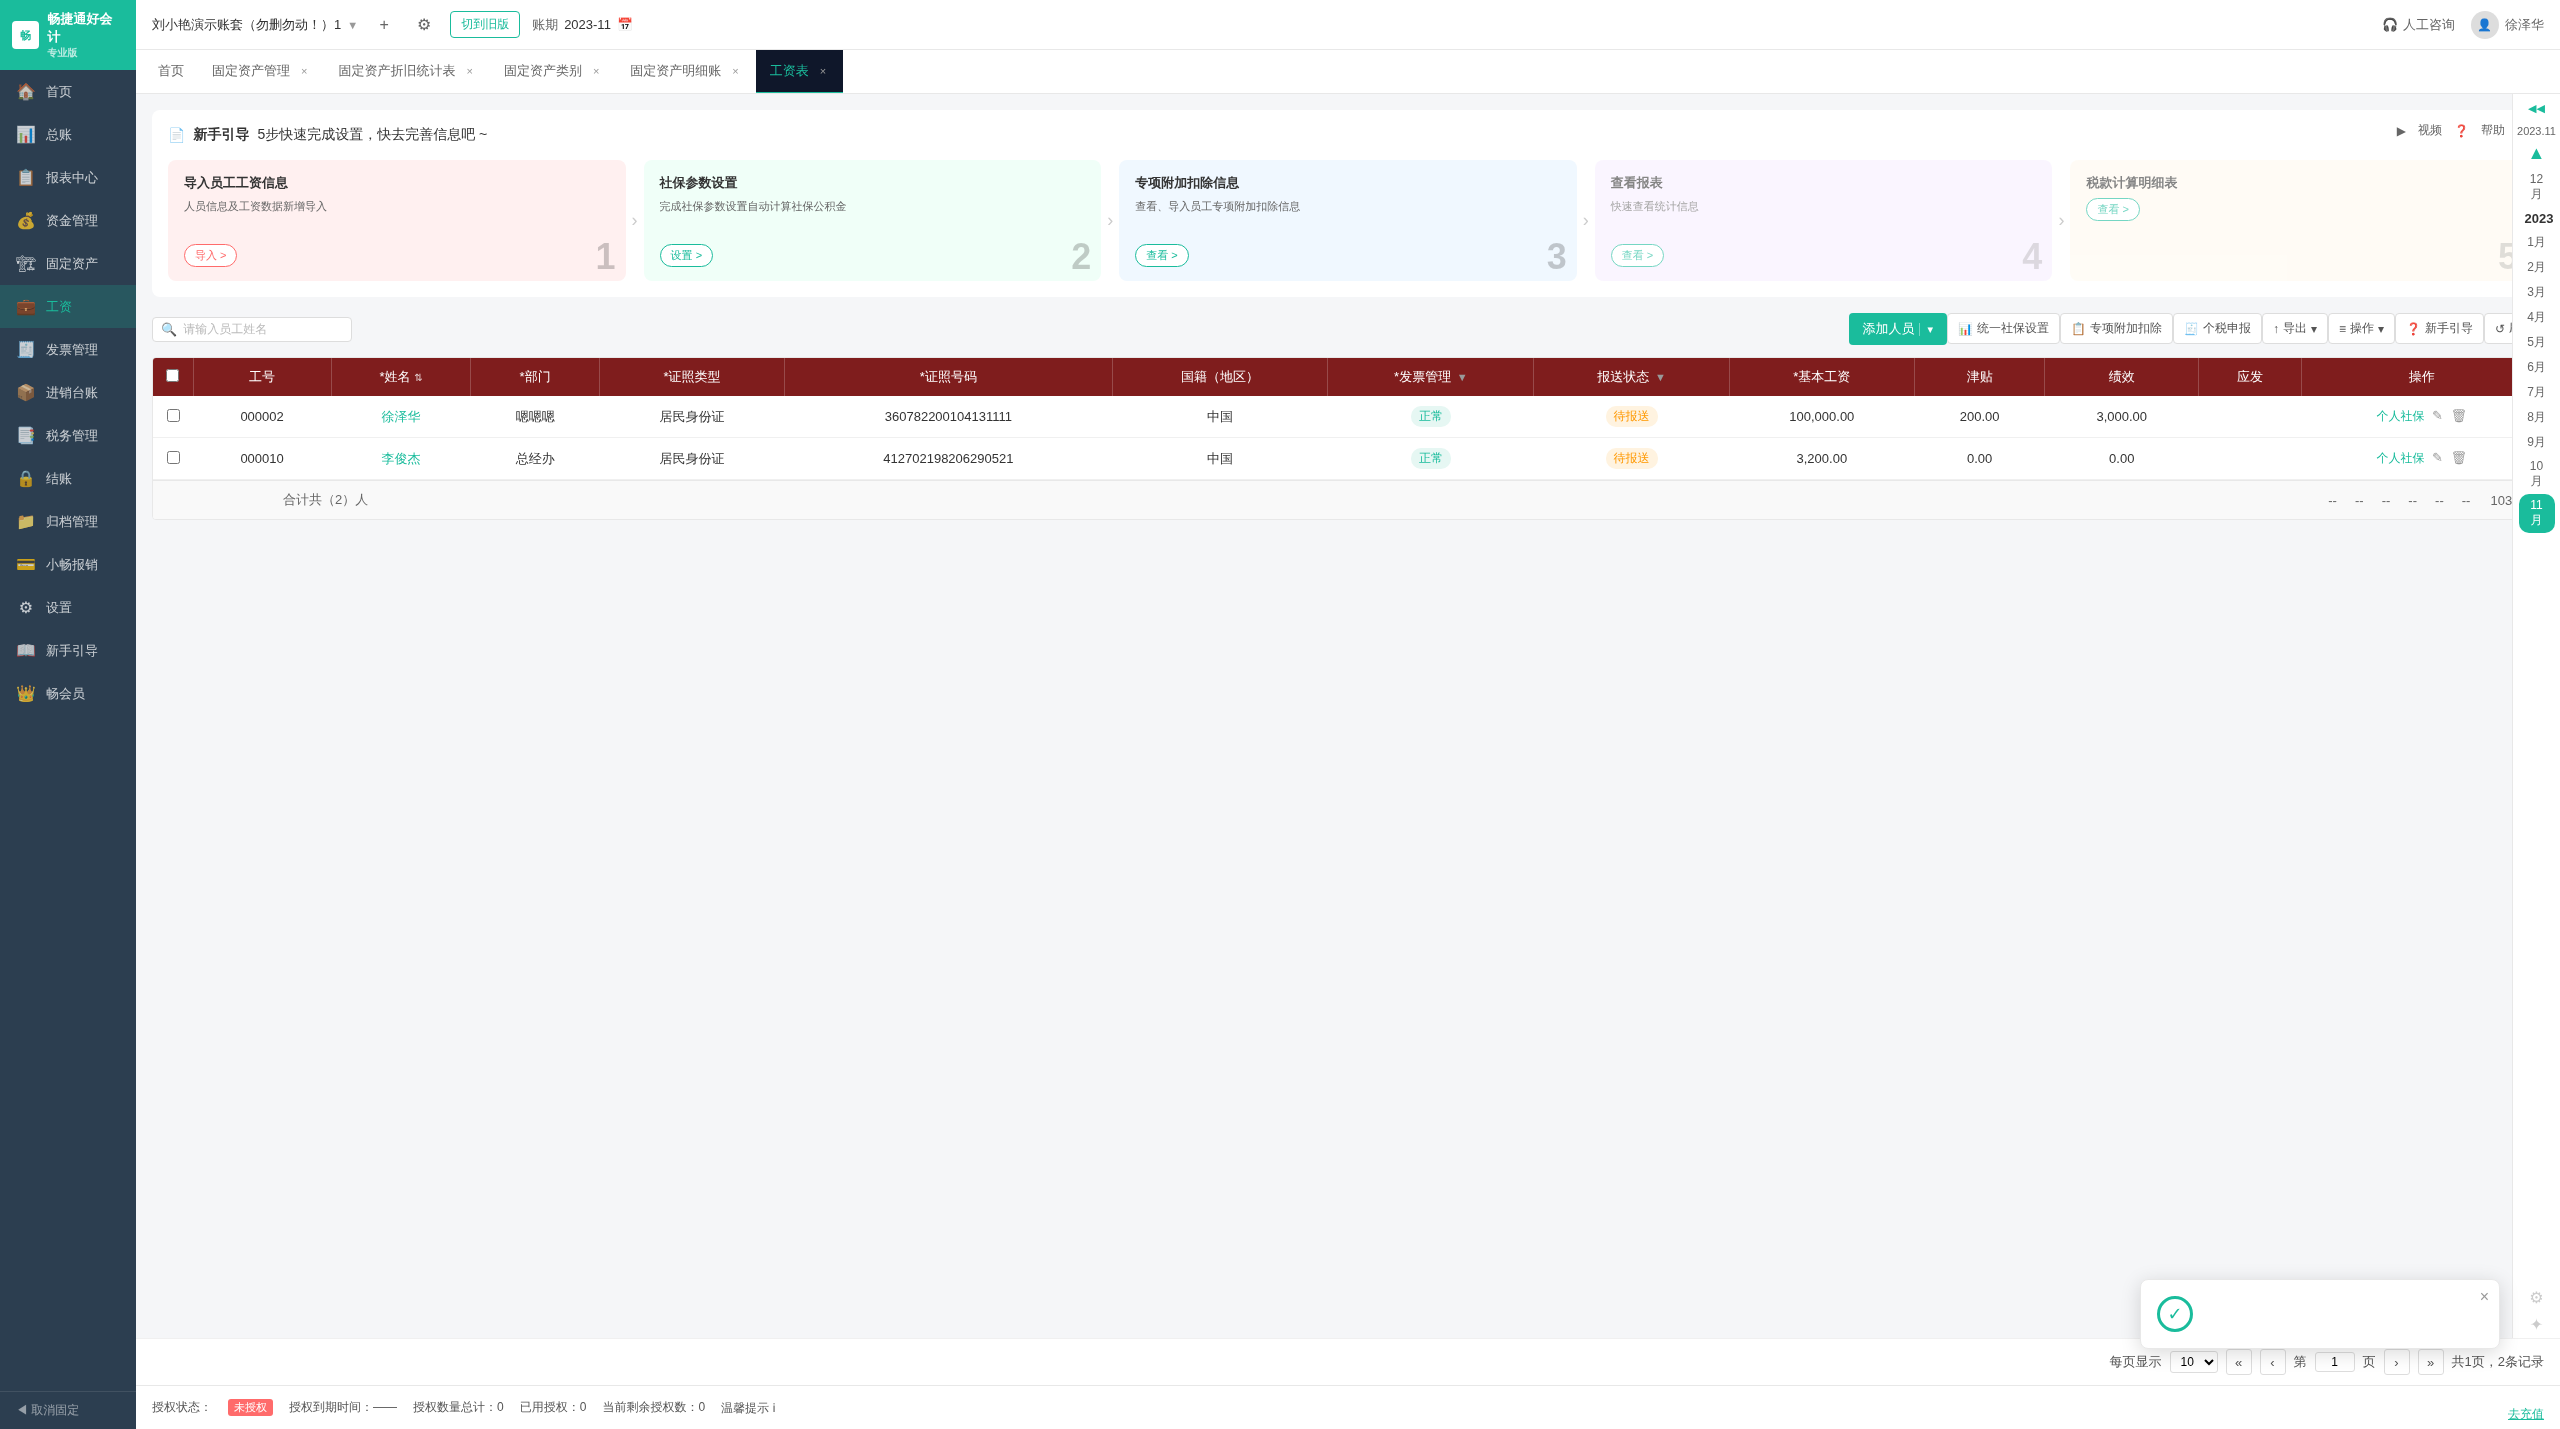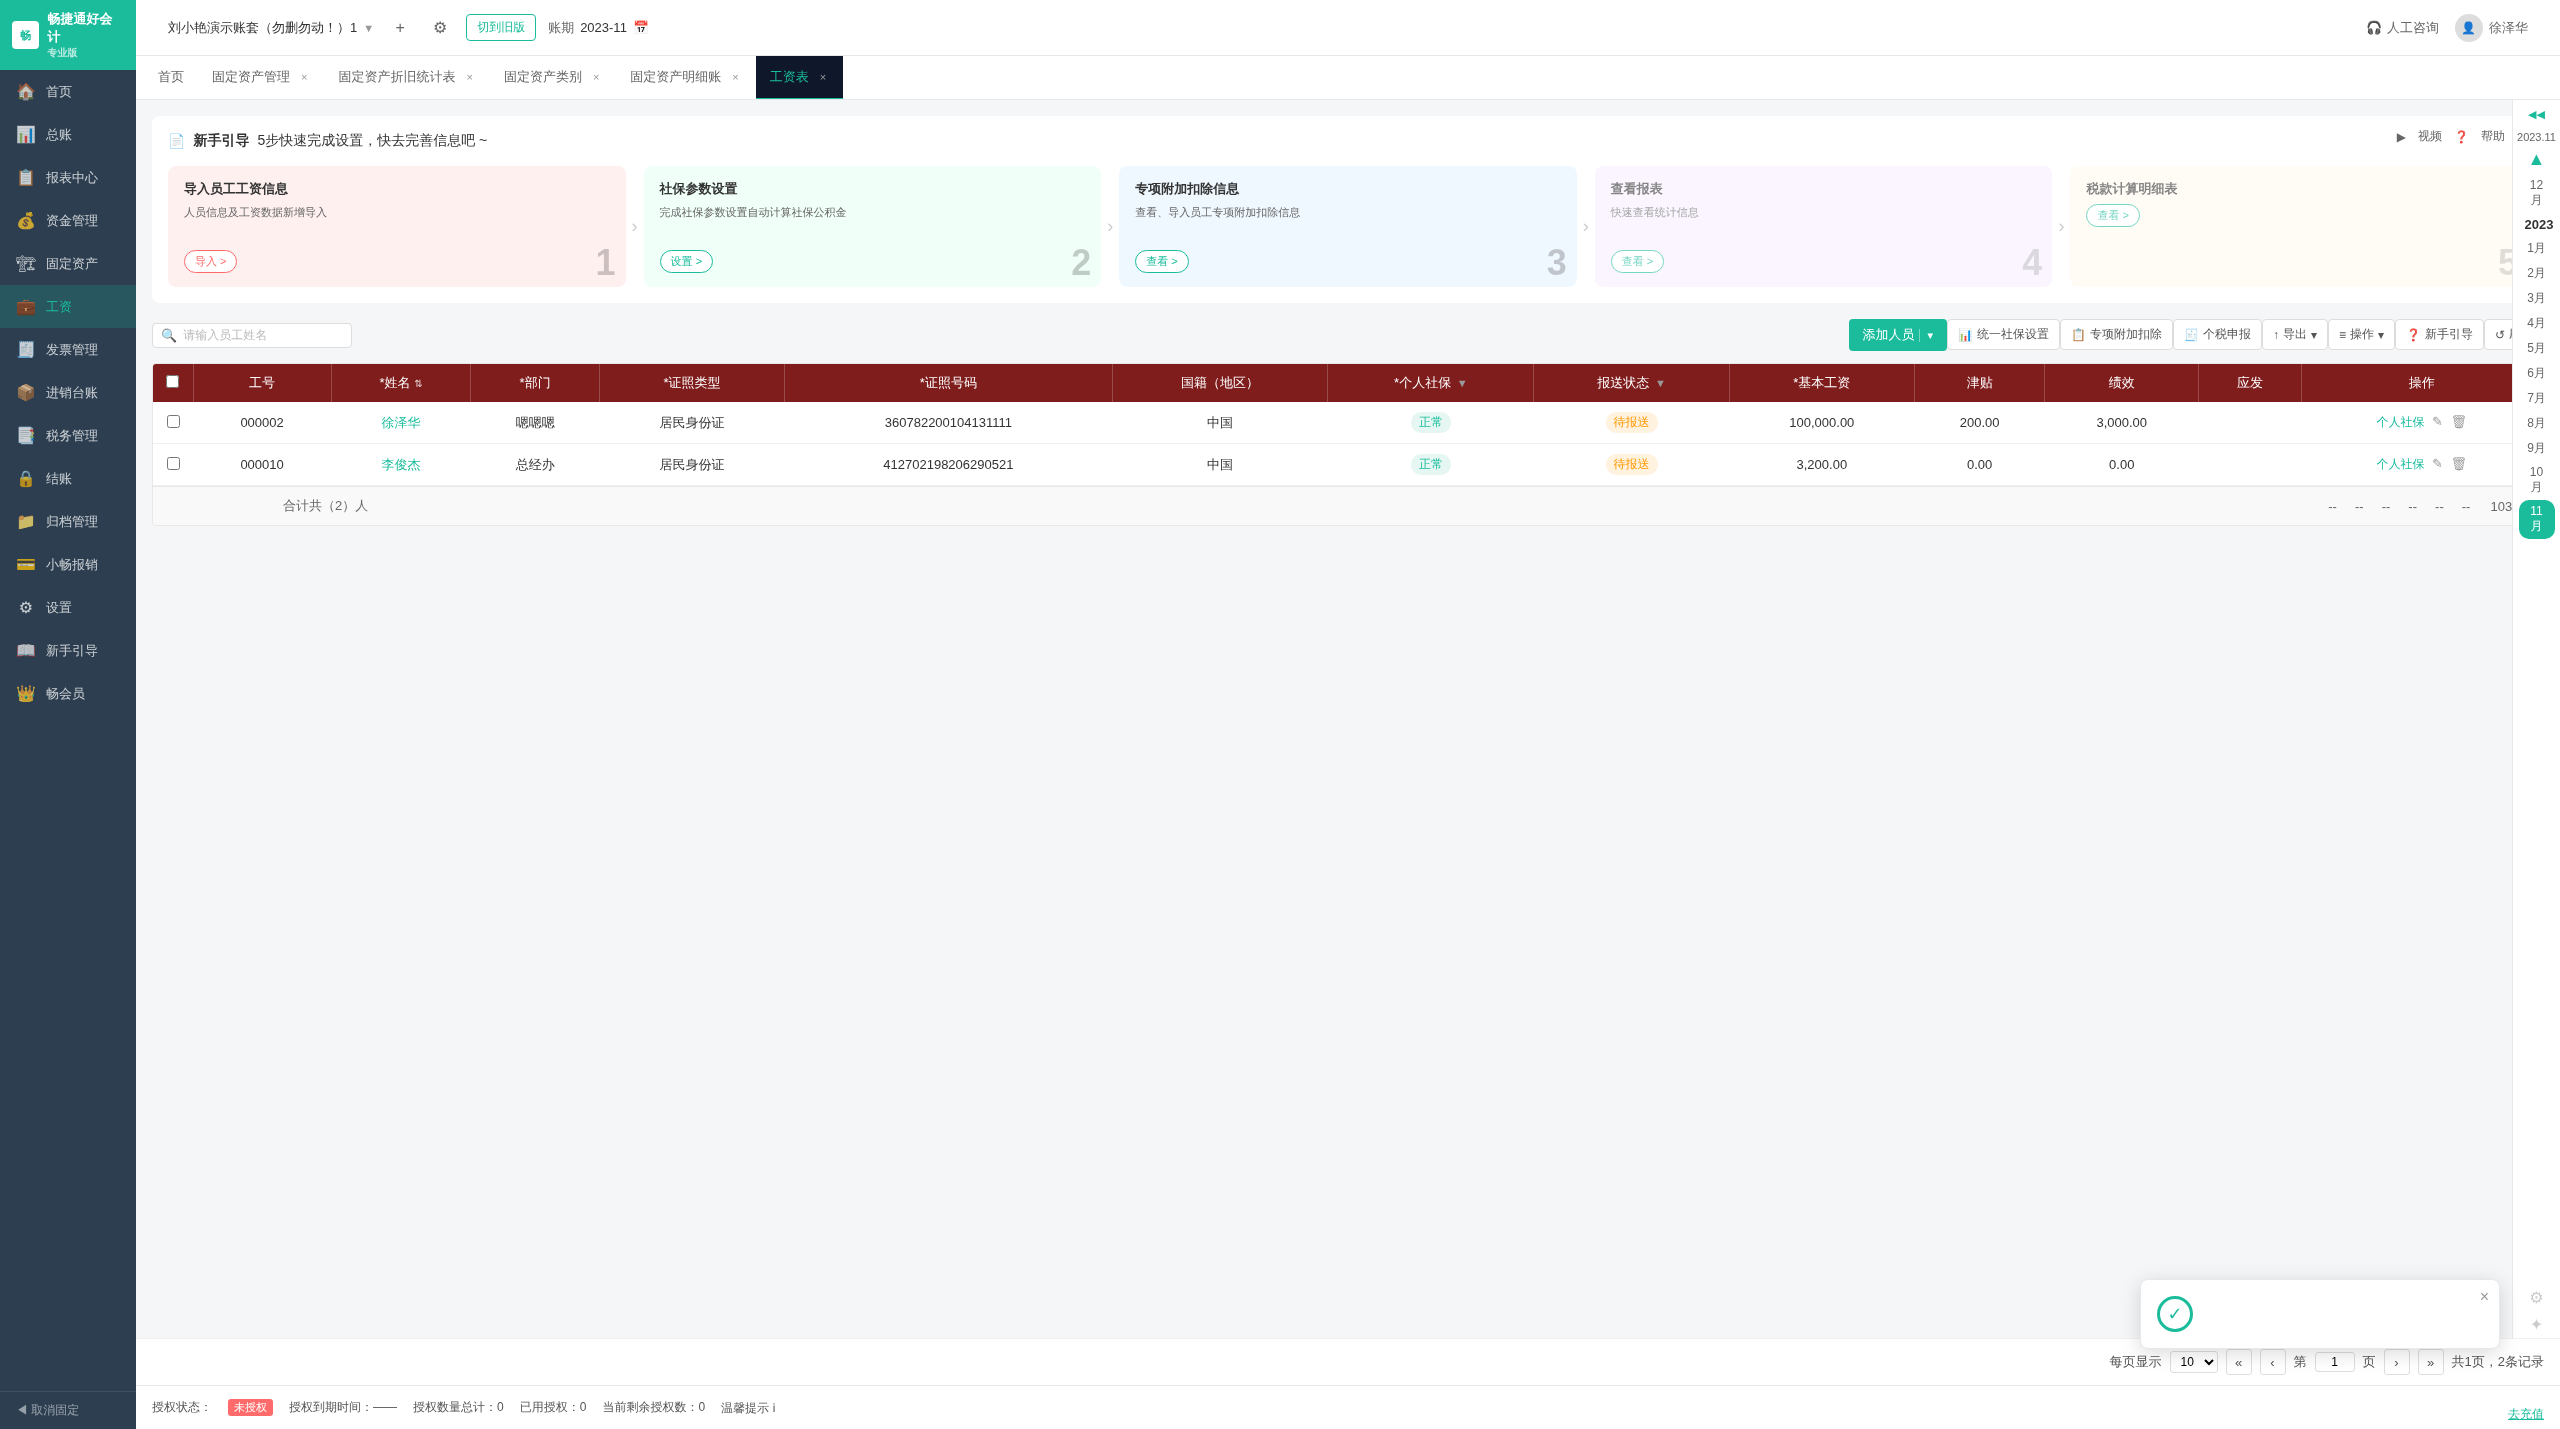--- a/index.html
+++ b/index.html
@@ -54,24 +54,24 @@
       cursor: pointer;
       border-top: 1px solid rgba(255,255,255,0.1);
     }
 
     
     .main { flex: 1; display: flex; flex-direction: column; overflow: hidden; }
 
     
     .topbar {
       background: white;
-      height: 56px;
-      display: flex;
-      align-items: center;
-      padding: 0 32px;
+      height: 50px;
+      display: flex;
+      align-items: center;
+      padding: 0 16px;
       gap: 12px;
       border-bottom: 1px solid #e8e8e8;
       flex-shrink: 0;
       position: relative;
     }
     .topbar-account {
       display: flex;
       align-items: center;
       gap: 6px;
       font-size: 13px;
@@ -718,21 +718,21 @@
               <th>工号</th>
               <th>
                 <span>*姓名</span>
                 <span class="sort-icon"> ⇅</span>
               </th>
               <th>*部门</th>
               <th>*证照类型</th>
               <th>*证照号码</th>
               <th>国籍（地区）</th>
               <th>
-                <span>*个人社保</span>
+                <span>*发票管理</span>
                 <span class="filter-icon">▼</span>
               </th>
               <th>
                 <span>报送状态</span>
                 <span class="filter-icon">▼</span>
               </th>
               <th>*基本工资</th>
               <th>津贴</th>
               <th>绩效</th>
               <th>应发</th>

